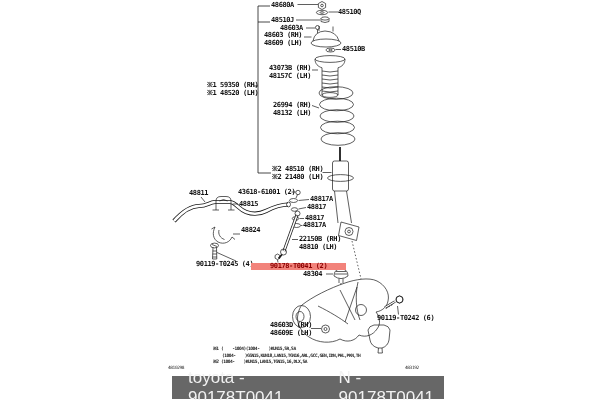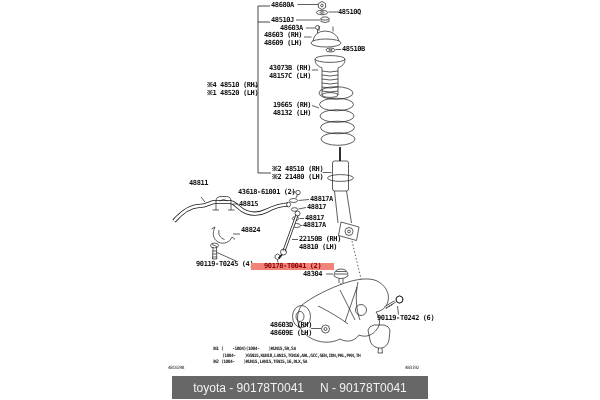--- a/index.html
+++ b/index.html
@@ -2,28 +2,28 @@
 <html><head>
 <meta charset="utf-8">
 <style>
   html,body{margin:0;padding:0;}
   body{width:600px;height:400px;background:#ffffff;position:relative;overflow:hidden;
        font-family:"DejaVu Sans Mono",monospace;}
   .stage{position:absolute;left:0;top:0;width:600px;height:284px;}
   svg.draw{position:absolute;left:0;top:0;}
   .lbl{position:absolute;font-size:7px;font-weight:bold;letter-spacing:-0.4px;
        line-height:7px;color:#101010;white-space:pre;}
-  .lbl.hl{background:#f2837b;color:#8b0000;padding:0 13px;}
+  .lbl.hl{background:#f2837b;color:#8b0000;padding:0 19px;}
   .fn{position:absolute;font-size:4.6px;font-weight:bold;letter-spacing:-0.5px;
       color:#222;white-space:pre;line-height:5px;}
   .code{position:absolute;font-size:4.5px;letter-spacing:-0.4px;color:#333;}
   .footerbar{position:absolute;left:172px;top:376px;width:256px;height:23px;
        background:#676767;color:#f2f2f2;display:flex;align-items:center;
        justify-content:center;gap:16px;font-family:"Liberation Sans",sans-serif;
-       font-size:12px;}
+       font-size:17px;padding-left:16px;}
 </style>
 </head>
 <body>
 
 <div class="stage">
 
   <svg class="draw" width="600" height="400" viewBox="0 0 600 400">
     <g fill="none" stroke="#1a1a1a" stroke-width="0.7">
 
       <g stroke-width="0.8">
@@ -182,27 +182,27 @@
 
   <div class="lbl" style="left:271px;top:2px">48680A</div>
   <div class="lbl" style="left:338px;top:9px">48510Q</div>
   <div class="lbl" style="left:271px;top:17px">48510J</div>
   <div class="lbl" style="left:280px;top:25px">48603A</div>
   <div class="lbl" style="left:264px;top:32px">48603 (RH)</div>
   <div class="lbl" style="left:264px;top:39.5px">48609 (LH)</div>
   <div class="lbl" style="left:342px;top:46px">48510B</div>
   <div class="lbl" style="left:269px;top:65px">43073B (RH)</div>
   <div class="lbl" style="left:269px;top:72.5px">48157C (LH)</div>
-  <div class="lbl" style="left:207px;top:82px">※4 48510 (RH)</div>
+  <div class="lbl" style="left:207px;top:82px">※1 59350 (RH)</div>
   <div class="lbl" style="left:207px;top:89.5px">※1 48520 (LH)</div>
-  <div class="lbl" style="left:273px;top:102px">19665 (RH)</div>
+  <div class="lbl" style="left:273px;top:102px">26994 (RH)</div>
   <div class="lbl" style="left:273px;top:109.5px">48132 (LH)</div>
   <div class="lbl" style="left:272px;top:166px">※2 48510 (RH)</div>
   <div class="lbl" style="left:272px;top:173.5px">※2 21480 (LH)</div>
-  <div class="lbl" style="left:189px;top:180px">48811</div>
+  <div class="lbl" style="left:189px;top:190px">48811</div>
   <div class="lbl" style="left:238px;top:189px">43618-61001 (2)</div>
   <div class="lbl" style="left:310px;top:196px">48817A</div>
   <div class="lbl" style="left:307px;top:203.5px">48817</div>
   <div class="lbl" style="left:239px;top:201px">48815</div>
   <div class="lbl" style="left:305px;top:215px">48817</div>
   <div class="lbl" style="left:303px;top:222px">48817A</div>
   <div class="lbl" style="left:241px;top:227px">48824</div>
   <div class="lbl" style="left:299px;top:236px">22150B (RH)</div>
   <div class="lbl" style="left:299px;top:243.5px">48810 (LH)</div>
   <div class="lbl" style="left:196px;top:261px">90119-T0245 (4)</div>

